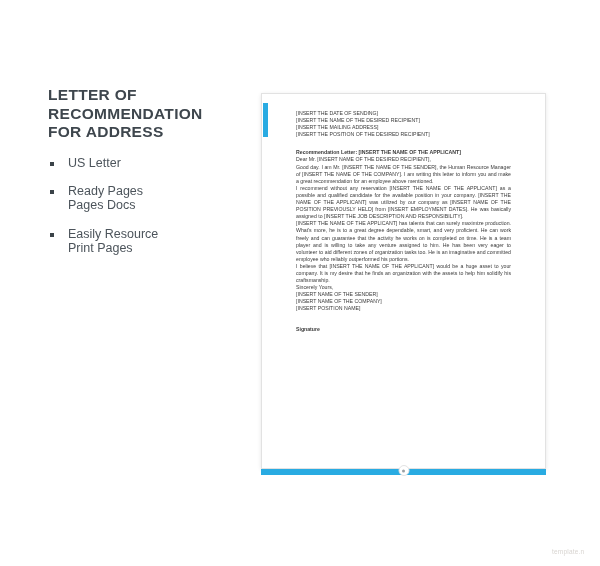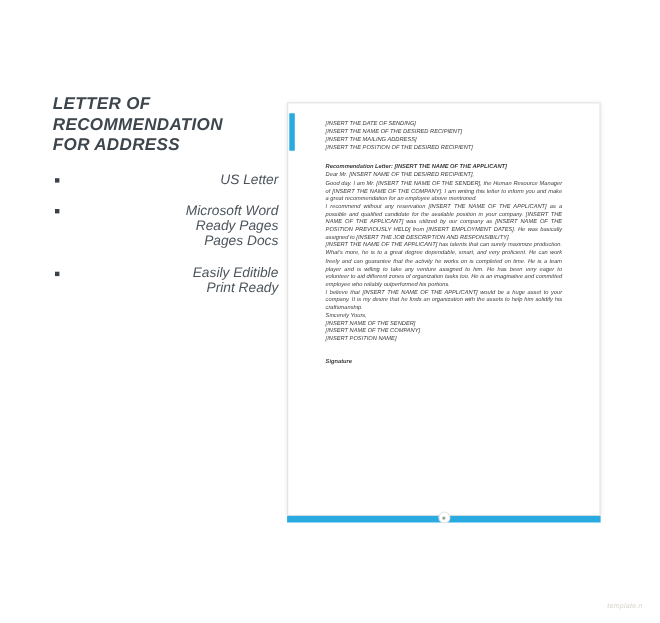--- a/index.html
+++ b/index.html
@@ -1,36 +1,36 @@
 <!DOCTYPE html>
 <html><head>
 <meta charset="utf-8">
 <style>
   html,body { margin:0; padding:0; background:#ffffff; }
   .canvas {
     position:relative; width:584px; height:566px; background:#ffffff;
-    font-family:"Liberation Sans", sans-serif; overflow:hidden;font-style:italic;
+    font-family:"Liberation Sans", sans-serif; overflow:hidden;
   }
 
   
   .info { position:absolute; left:48px; top:86px; width:205px; }
   .info-title {
     margin:0 0 15px 0; font-size:15.5px; line-height:18.5px; font-weight:700;
     color:#3e464d; letter-spacing:0.3px;
   }
   .info-title span { display:block; }
   .feature-list { list-style:none; margin:0; padding:0; }
   .feature {
     position:relative; padding-left:20px; margin:0 0 15px 0;
     font-size:12.5px; line-height:13.8px; color:#4c545b;
   }
   .feature .bullet {
     position:absolute; left:2px; top:5px; width:4px; height:4px; background:#3a4248;
   }
-  .feature div { display:block;text-align:right; }
+  .feature div { display:block; }
 
   
   .page {
     position:absolute; left:261px; top:93px; width:285px; height:376px;
     background:#ffffff; border:1px solid #e2e2e2; box-sizing:border-box;
     box-shadow:0 1px 4px rgba(0,0,0,0.10);
   }
   .accent-bar {
     position:absolute; left:1px; top:9px; width:5px; height:34px; background:#29abe2;
   }
@@ -81,28 +81,27 @@
       <span>RECOMMENDATION</span>
       <span>FOR ADDRESS</span>
     </h1>
     <ul class="feature-list">
       <li class="feature">
         <span class="bullet"></span>
         <div>US Letter</div>
       </li>
       <li class="feature">
         <span class="bullet"></span>
-        <div>Microsoft Word</div>
         <div>Ready Pages</div>
         <div>Pages Docs</div>
       </li>
       <li class="feature">
         <span class="bullet"></span>
-        <div>Easily Editible</div>
-        <div>Print Ready</div>
+        <div>Easily Resource</div>
+        <div>Print Pages</div>
       </li>
     </ul>
   </aside>
 
   <section class="page">
     <div class="accent-bar"></div>
 
     <div class="letter">
       <p class="ln date-line">[INSERT THE DATE OF SENDING]</p>
 

